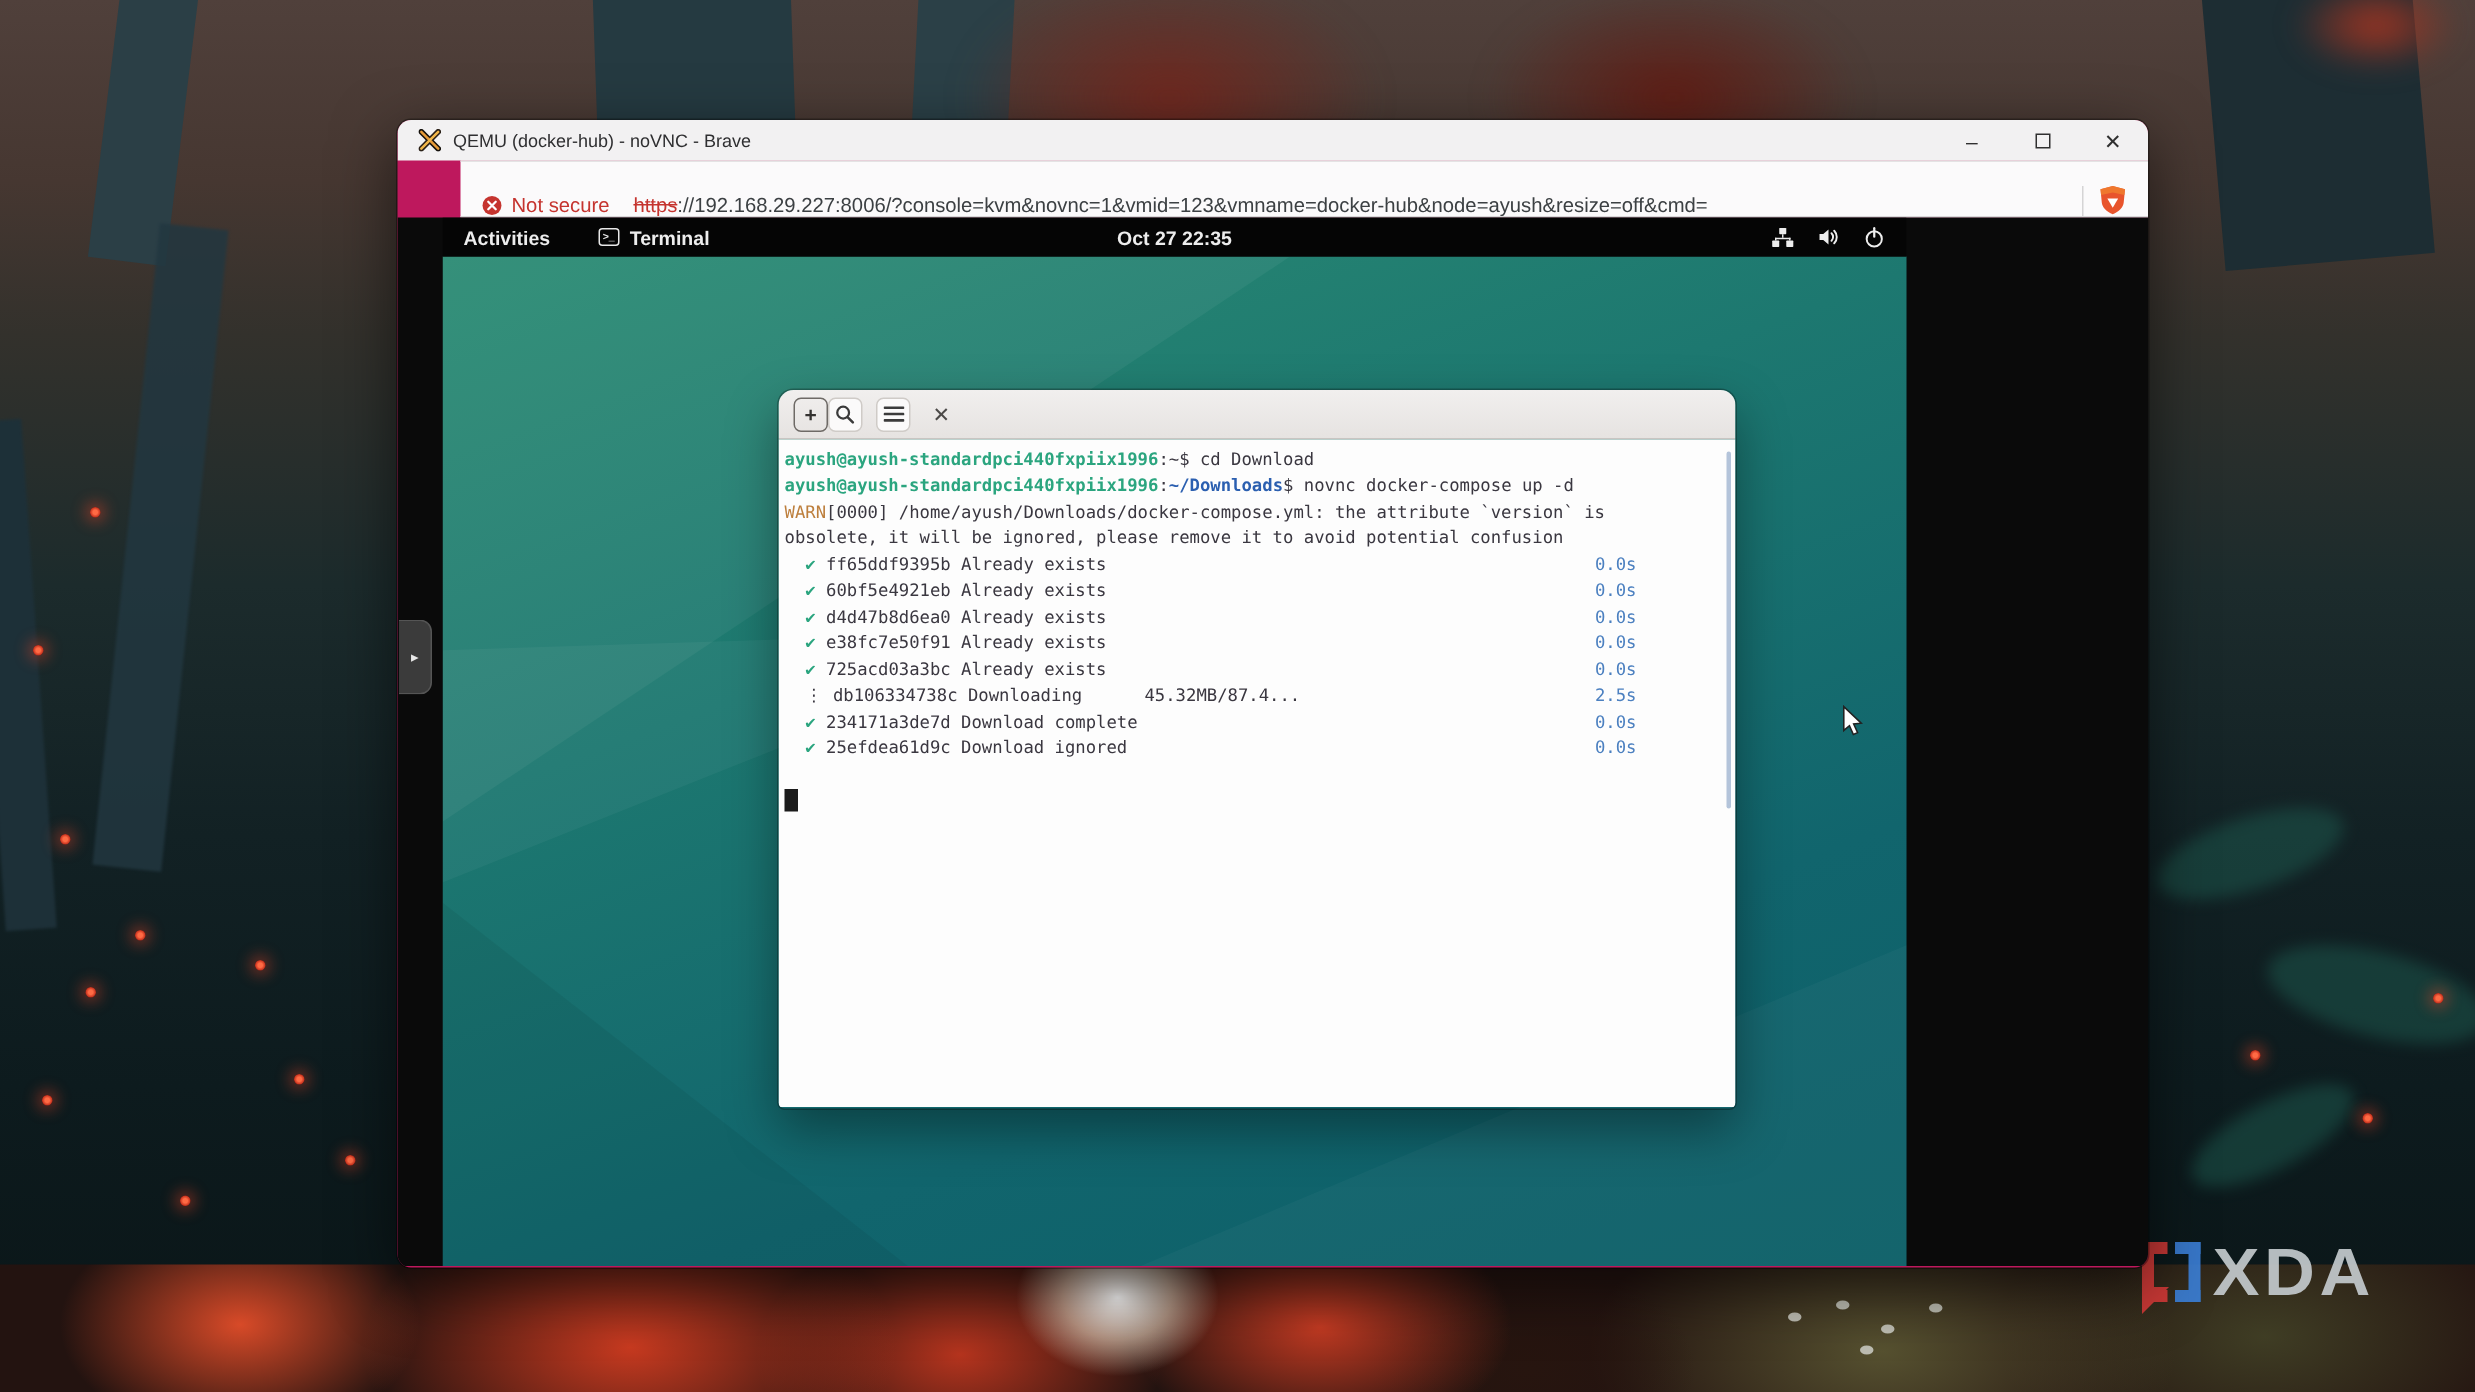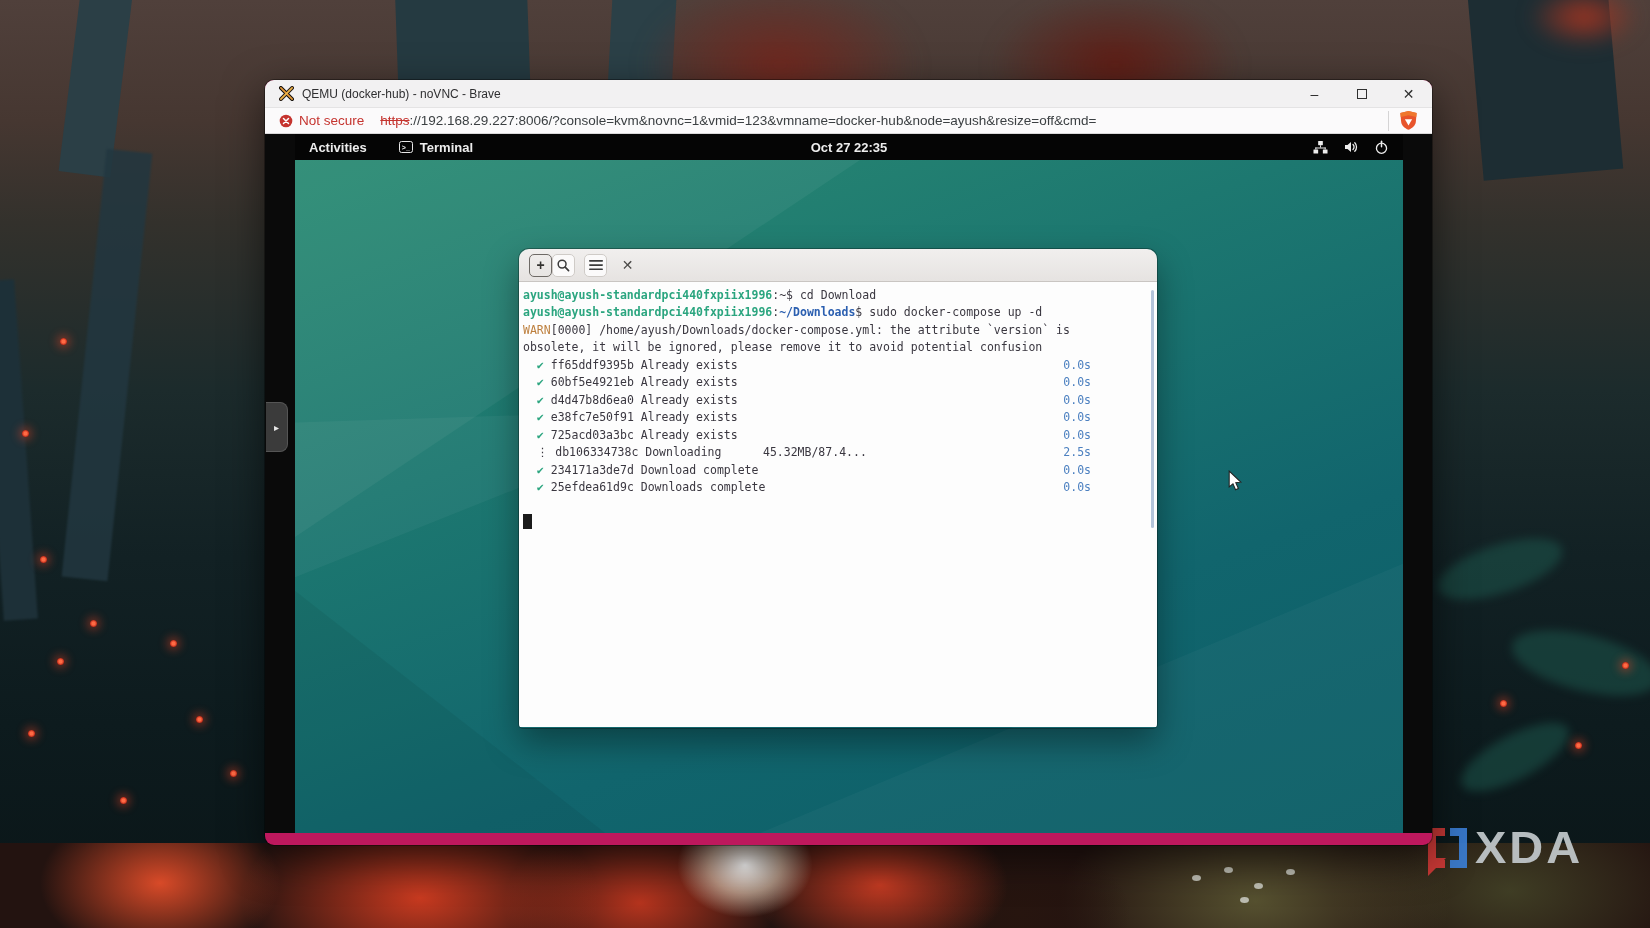--- a/index.html
+++ b/index.html
@@ -39,37 +39,37 @@
   .browser { position:absolute; left:265px; top:80px; width:1167px; height:765px; z-index:5;
     border-radius:9px; overflow:hidden; background:#be185d;
     box-shadow:0 12px 42px rgba(0,0,0,.55), 0 0 0 1px rgba(0,0,0,.35); }
   .titlebar { height:27px; background:#f2f1f2; display:flex; align-items:center; padding:0 0 0 13px; }
   .favicon { width:16px; height:16px; display:flex; align-items:center; justify-content:center; margin-right:8px; }
   .title-text { font-size:12px; color:#2f2f31; }
   .win-controls { margin-left:auto; display:flex; align-items:center; height:100%; }
   .win-btn { width:47px; height:100%; display:flex; align-items:center; justify-content:center;
              font-size:14px; color:#303030; cursor:default; }
   .max-box { width:10px; height:10px; border:1.2px solid #303030; }
-  .urlbar { height:27px; background:#fbfafb; border-top:1px solid #e4e3e4; border-bottom:1px solid #d9d8d9;
-            display:flex; align-items:center; padding:0 14px; }
+  .urlbar { height:38px; background:#fbfafb; border-top:1px solid #e4e3e4; border-bottom:1px solid #d9d8d9;
+            display:flex; align-items:flex-end; padding:0 14px;margin-left:42px; }
   .notsecure { display:flex; align-items:center; gap:6px; margin-right:16px; }
   .notsecure-label { font-size:13.5px; color:#c5342f; }
   .url-text { font-size:13.5px; color:#3c4043; white-space:nowrap; overflow:hidden; }
   .url-scheme { color:#c5342f; text-decoration:line-through; }
   .urlbar-right { margin-left:auto; display:flex; align-items:center; gap:10px; }
   .url-sep { width:1px; height:20px; background:#d5d4d5; }
 
   
   .content { position:relative; width:100%; height:699px; background:#0a0a0a; }
   .vnc-handle { position:absolute; left:1px; top:268px; width:22px; height:50px; background:#3b3b3b;
     border:1px solid #555; border-left:none; border-radius:0 8px 8px 0; z-index:9;
     display:flex; align-items:center; justify-content:center; }
   .vnc-handle span { color:#e8e8e8; font-size:10px; }
 
-  .desktop { position:absolute; left:30px; top:0; width:1108px; height:699px; overflow:hidden; }
+  .desktop { position:absolute; left:30px; top:0; width:976px; height:699px; overflow:hidden; }
   .gnome-bar { position:relative; height:26px; background:#050505; display:flex; align-items:center;
                color:#ededed; z-index:4; padding:0 14px; }
   .gb-activities { font-size:13px; font-weight:600; }
   .gb-app { display:flex; align-items:center; gap:7px; margin-left:32px; font-weight:bold; font-size:13px; }
   .term-glyph { width:14px; height:12px; border:1.6px solid #e8e8e8; border-radius:2.5px;
     display:flex; align-items:center; justify-content:center; }
   .term-glyph span { font-size:7px; font-weight:bold; letter-spacing:0; line-height:1; }
   .gb-clock { position:absolute; left:50%; transform:translateX(-50%); font-size:13px; font-weight:bold; }
   .gb-right { margin-left:auto; display:flex; align-items:center; gap:15px; }
 
@@ -269,21 +269,21 @@
             <div class="th-btn th-close">✕</div>
           </div>
         </div>
 
         <div class="term-body">
           <div>
               <div class="tline">
                 <span class="tl-text"><span class="c-u">ayush@ayush-standardpci440fxpiix1996</span><span class="c-d">:~$ cd Download</span></span>
               </div>
               <div class="tline">
-                <span class="tl-text"><span class="c-u">ayush@ayush-standardpci440fxpiix1996</span><span class="c-d">:</span><span class="c-p">~/Downloads</span><span class="c-d">$ sudo docker-compose up -d</span></span>
+                <span class="tl-text"><span class="c-u">ayush@ayush-standardpci440fxpiix1996</span><span class="c-d">:</span><span class="c-p">~/Downloads</span><span class="c-d">$ novnc docker-compose up -d</span></span>
               </div>
               <div class="tline">
                 <span class="tl-text"><span class="c-w">WARN</span><span class="c-d">[0000] /home/ayush/Downloads/docker-compose.yml: the attribute `version` is</span></span>
               </div>
               <div class="tline">
                 <span class="tl-text"><span class="c-d">obsolete, it will be ignored, please remove it to avoid potential confusion</span></span>
               </div>
               <div class="tline">
                 <span class="tl-text"><span class="c-d">  </span><span class="c-g">✔</span><span class="c-d"> ff65ddf9395b Already exists</span></span>
                 <span class="tl-time">0.0s</span>
@@ -306,21 +306,21 @@
               </div>
               <div class="tline">
                 <span class="tl-text"><span class="c-d">  ⋮ db106334738c Downloading      45.32MB/87.4...</span></span>
                 <span class="tl-time">2.5s</span>
               </div>
               <div class="tline">
                 <span class="tl-text"><span class="c-d">  </span><span class="c-g">✔</span><span class="c-d"> 234171a3de7d Download complete</span></span>
                 <span class="tl-time">0.0s</span>
               </div>
               <div class="tline">
-                <span class="tl-text"><span class="c-d">  </span><span class="c-g">✔</span><span class="c-d"> 25efdea61d9c Downloads complete</span></span>
+                <span class="tl-text"><span class="c-d">  </span><span class="c-g">✔</span><span class="c-d"> 25efdea61d9c Download ignored</span></span>
                 <span class="tl-time">0.0s</span>
               </div>
             </div>
           <div class="cursor-line">
             <span class="block-cursor"></span>
           </div>
           <div class="term-scrollbar"></div>
         </div>
       </div>
 

